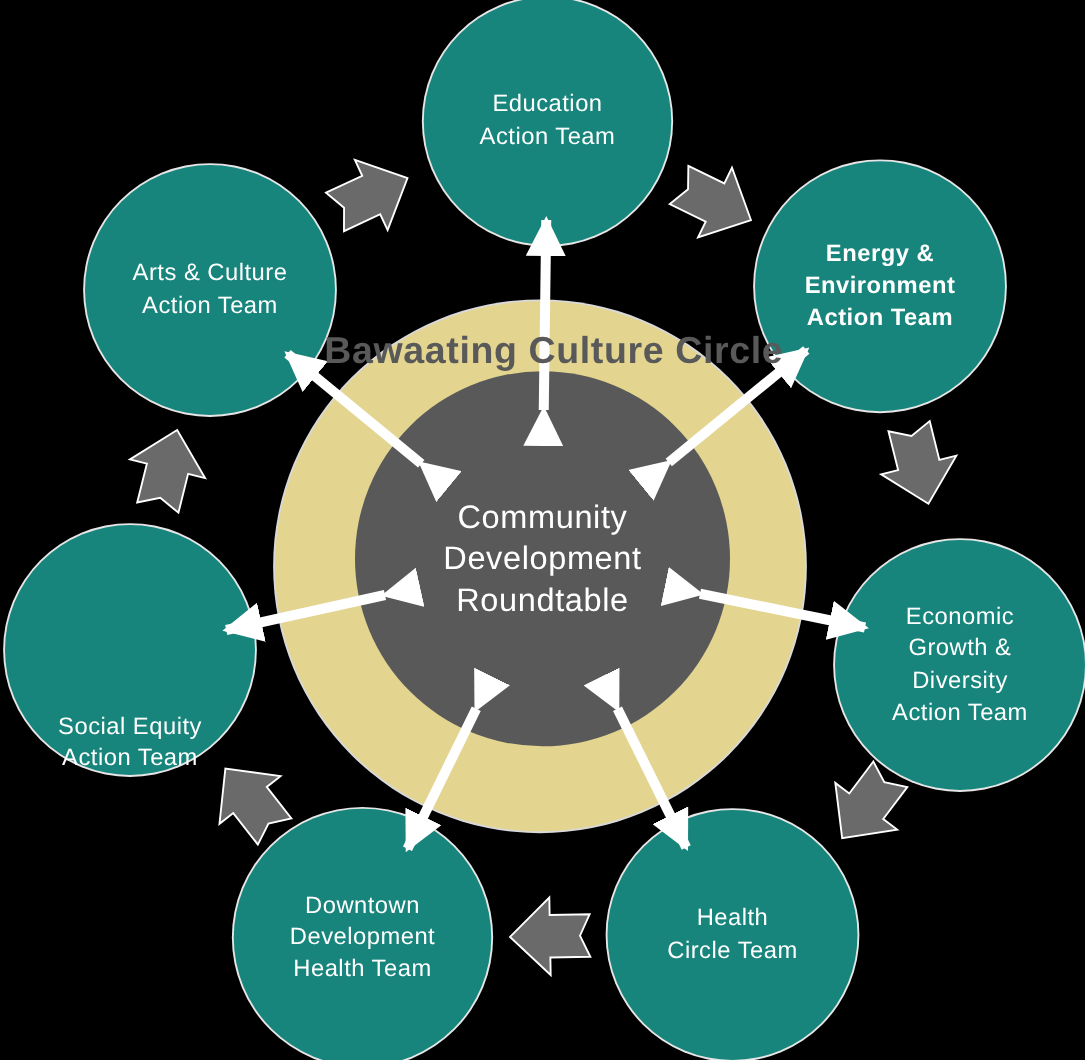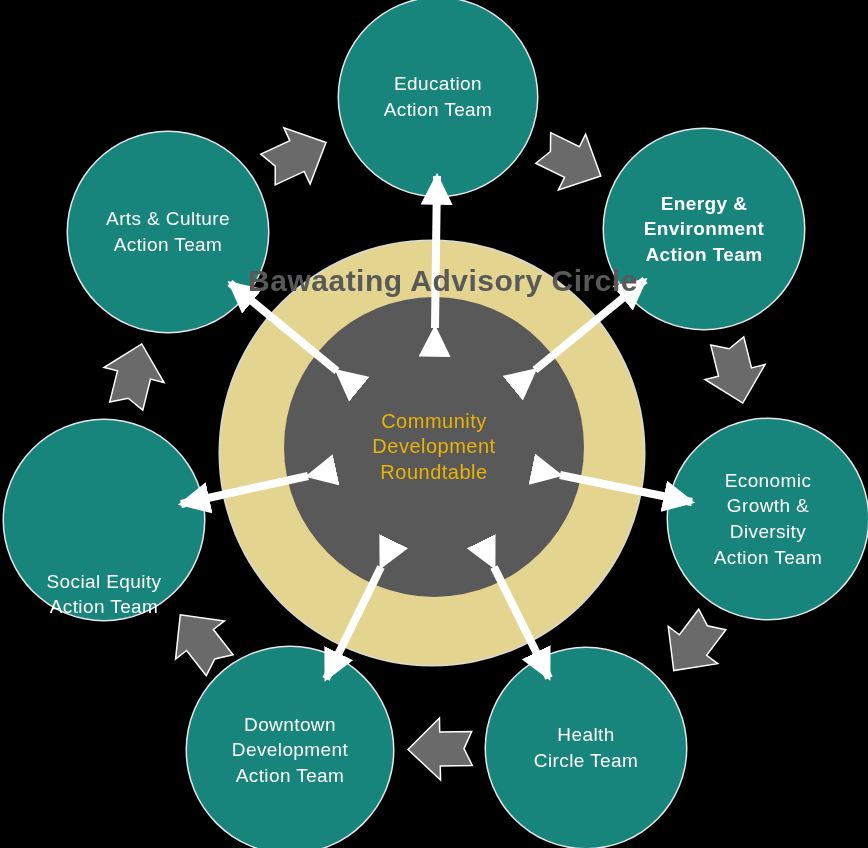--- a/index.html
+++ b/index.html
@@ -10,33 +10,33 @@
   .circle{position:absolute;border-radius:50%;}
   .ring{
     left:220px;top:241px;width:424px;height:424px;background:#E3D48F;
     box-shadow:0 0 0 1.5px rgba(255,255,255,.85);
   }
   .hub{
     left:284px;top:297px;width:300px;height:300px;background:#595959;
     display:flex;align-items:center;justify-content:center;text-align:center;
   }
   .hub-label{
-    color:#eab308;font-size:20px;line-height:1.28;letter-spacing:.5px;white-space:pre-line;
+    color:#ffffff;font-size:26px;line-height:1.28;letter-spacing:.5px;white-space:pre-line;
   }
   .node{
     position:absolute;border-radius:50%;background:#17857C;
     box-shadow:0 0 0 1.5px rgba(255,255,255,.9);
     display:flex;align-items:center;justify-content:center;text-align:center;
   }
   .node-label{
     color:#fff;font-size:19px;line-height:1.35;letter-spacing:.4px;white-space:pre-line;
   }
   .node-education{left:339px;top:-2px;width:198px;height:198px;}
   .node-energy{left:604px;top:129px;width:200px;height:200px;font-weight:bold;}
-  .node-economic{left:668px;top:419px;width:200px;height:200px;text-align:center;}
+  .node-economic{left:668px;top:432px;width:200px;height:200px;text-align:center;}
   .node-health{left:486px;top:648px;width:200px;height:200px;}
   .node-downtown{left:187px;top:647px;width:206px;height:206px;}
   .node-social{left:4px;top:420px;width:200px;height:200px;align-items:flex-end;}
   .node-arts{left:68px;top:132px;width:200px;height:200px;}
   .arrows{position:absolute;left:0;top:0;pointer-events:none;}
   .diagram-title{
     position:absolute;left:443px;top:281px;transform:translate(-50%,-50%);
     font-size:30px;font-weight:bold;color:#595959;white-space:nowrap;
     letter-spacing:.5px;z-index:10;
   }
@@ -69,21 +69,21 @@
 Diversity
 Action Team</div>
   </div>
   <div class="node node-health">
     <div class="node-label">Health
 Circle Team</div>
   </div>
   <div class="node node-downtown">
     <div class="node-label">Downtown
 Development
-Action Team</div>
+Health Team</div>
   </div>
   <div class="node node-social">
     <div class="node-label">Social Equity
 Action Team</div>
   </div>
   <div class="node node-arts">
     <div class="node-label">Arts &amp; Culture
 Action Team</div>
   </div>
 
@@ -108,15 +108,15 @@
       <polygon points="-32,-17 0,-17 0,-31 32,0 0,31 0,17 -32,17 -24,0" transform="translate(297,156) rotate(-25)"></polygon>
       <polygon points="-32,-17 0,-17 0,-31 32,0 0,31 0,17 -32,17 -24,0" transform="translate(572,162) rotate(26)"></polygon>
       <polygon points="-32,-17 0,-17 0,-31 32,0 0,31 0,17 -32,17 -24,0" transform="translate(735,372) rotate(76)"></polygon>
       <polygon points="-32,-17 0,-17 0,-31 32,0 0,31 0,17 -32,17 -24,0" transform="translate(693,645) rotate(127)"></polygon>
       <polygon points="-32,-17 0,-17 0,-31 32,0 0,31 0,17 -32,17 -24,0" transform="translate(440,749) rotate(179)"></polygon>
       <polygon points="-32,-17 0,-17 0,-31 32,0 0,31 0,17 -32,17 -24,0" transform="translate(200,640) rotate(-128)"></polygon>
       <polygon points="-32,-17 0,-17 0,-31 32,0 0,31 0,17 -32,17 -24,0" transform="translate(134,375) rotate(-76)"></polygon>
     </g>
   </svg>
 
-  <div class="diagram-title">Bawaating Advisory Circle</div>
+  <div class="diagram-title">Bawaating Culture Circle</div>
 
 </div>
 
 </body></html>

